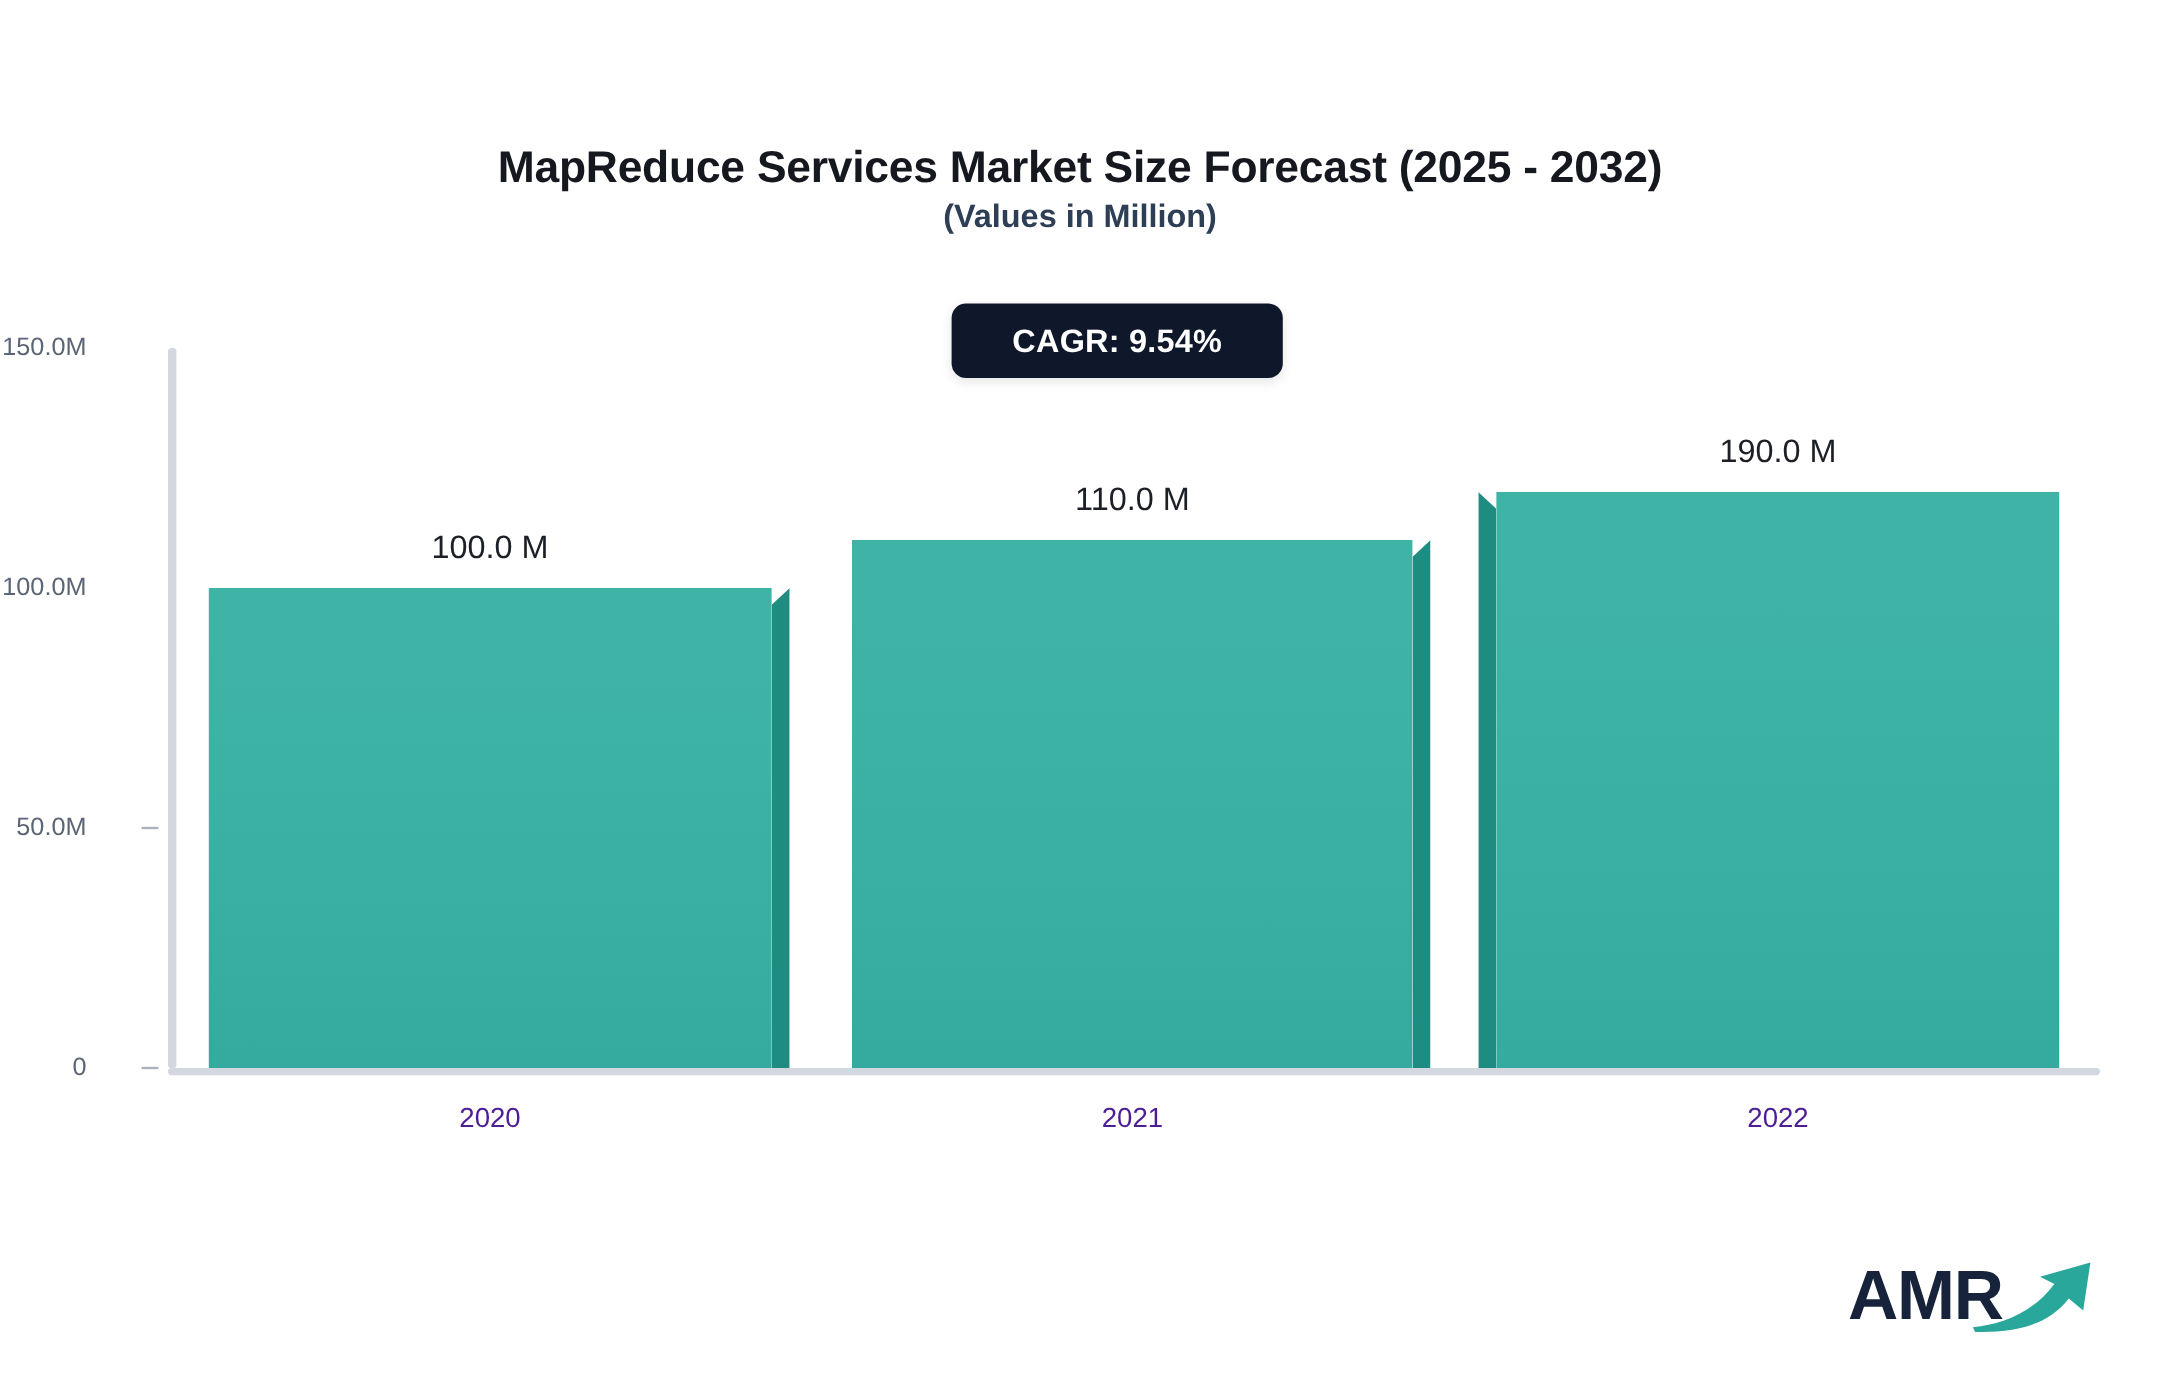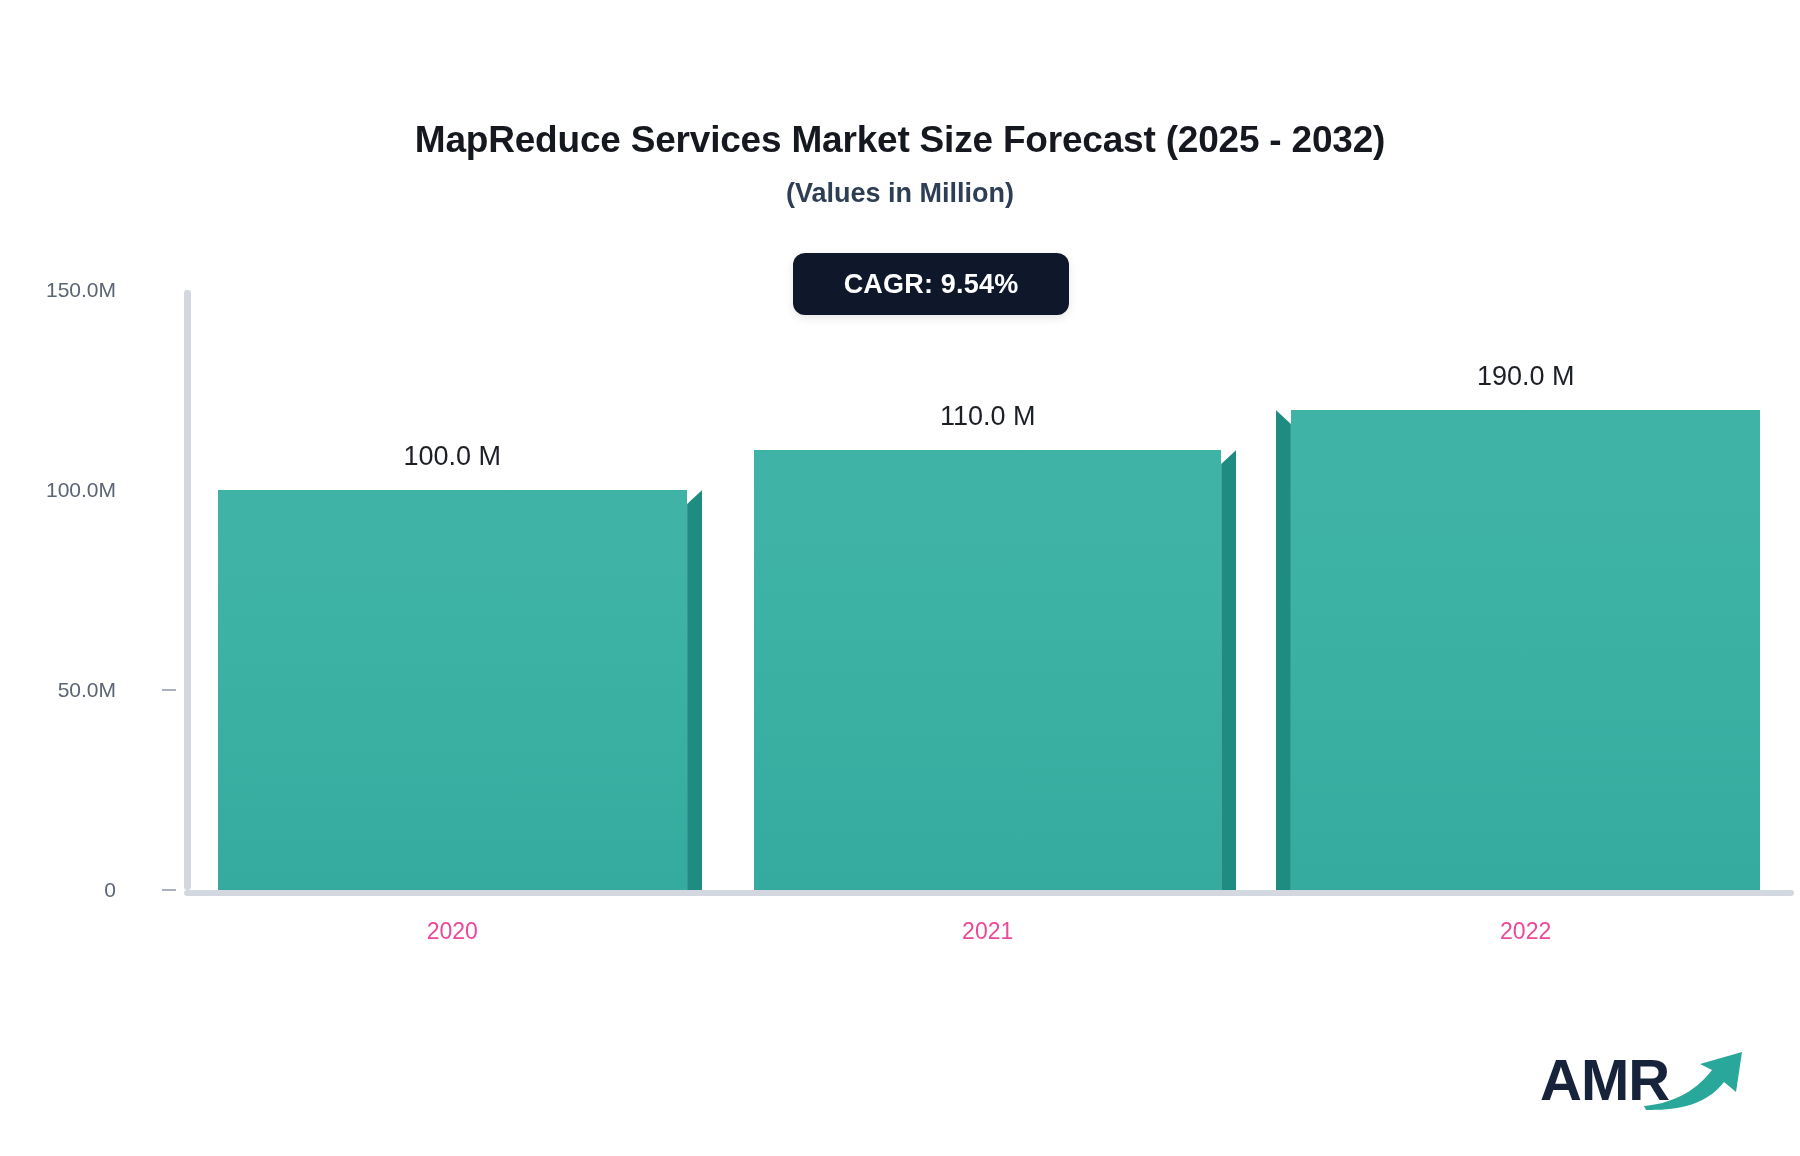--- a/index.html
+++ b/index.html
@@ -31,21 +31,21 @@
   }
   .chart-title {
     font-size: 37px;
     font-weight: bold;
     color: #16181f;
     letter-spacing: -0.2px;
     line-height: 1.12;
     margin-top: 11px;
   }
   .chart-subtitle {
-    margin-top: 18px;
+    margin-top: 5px;
     font-size: 27px;
     font-weight: bold;
     color: #2d3e55;
   }
 
   
   .cagr-badge {
     position: absolute;
     top: 253px;
     left: 793px;
@@ -63,21 +63,20 @@
     letter-spacing: 0.2px;
   }
 
   
   .plot-area {
     position: absolute;
     left: 140px;
     top: 290px;
     width: 1610px;
     height: 600px;
-    margin-left: 44px;
   }
 
   
   .y-axis-line {
     position: absolute;
     left: 0px;
     top: 0px;
     width: 7px;
     height: 600px;
     background: #d3d8e0;
@@ -154,21 +153,21 @@
     font-size: 27px;
     color: #1c1f26;
     white-space: nowrap;
   }
   .x-tick {
     position: absolute;
     top: 628px;
     width: 100%;
     text-align: center;
     font-size: 23px;
-    color: #ec4899;
+    color: #4c1d95;
   }
 
   
   .amr-logo {
     position: absolute;
     right: 52px;
     bottom: 32px;
     width: 220px;
     height: 90px;
   }

